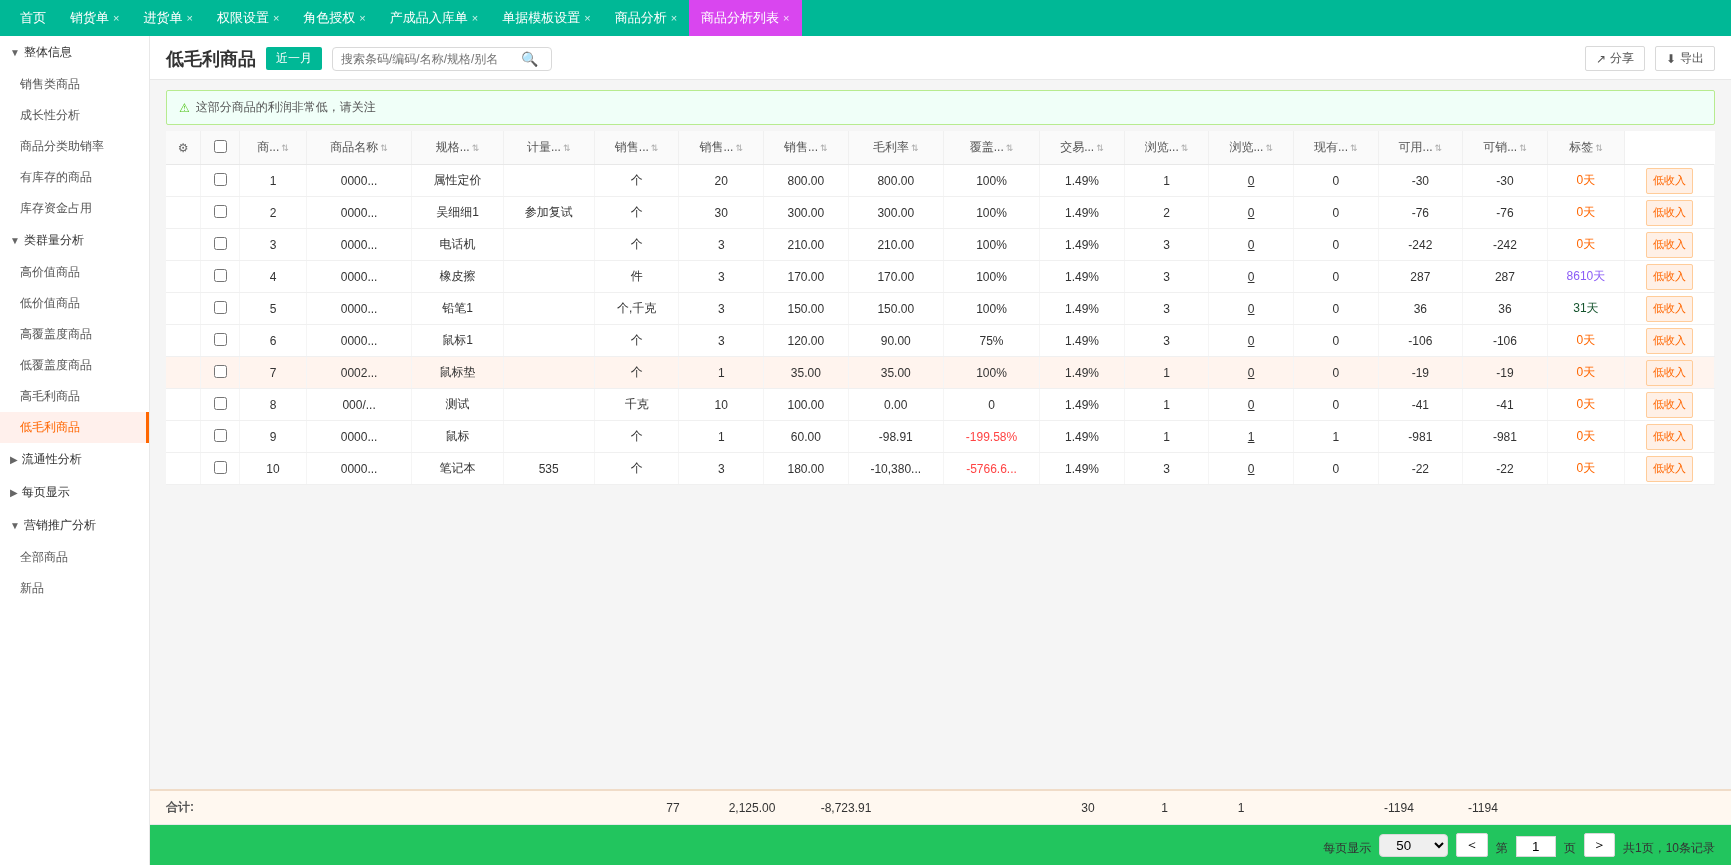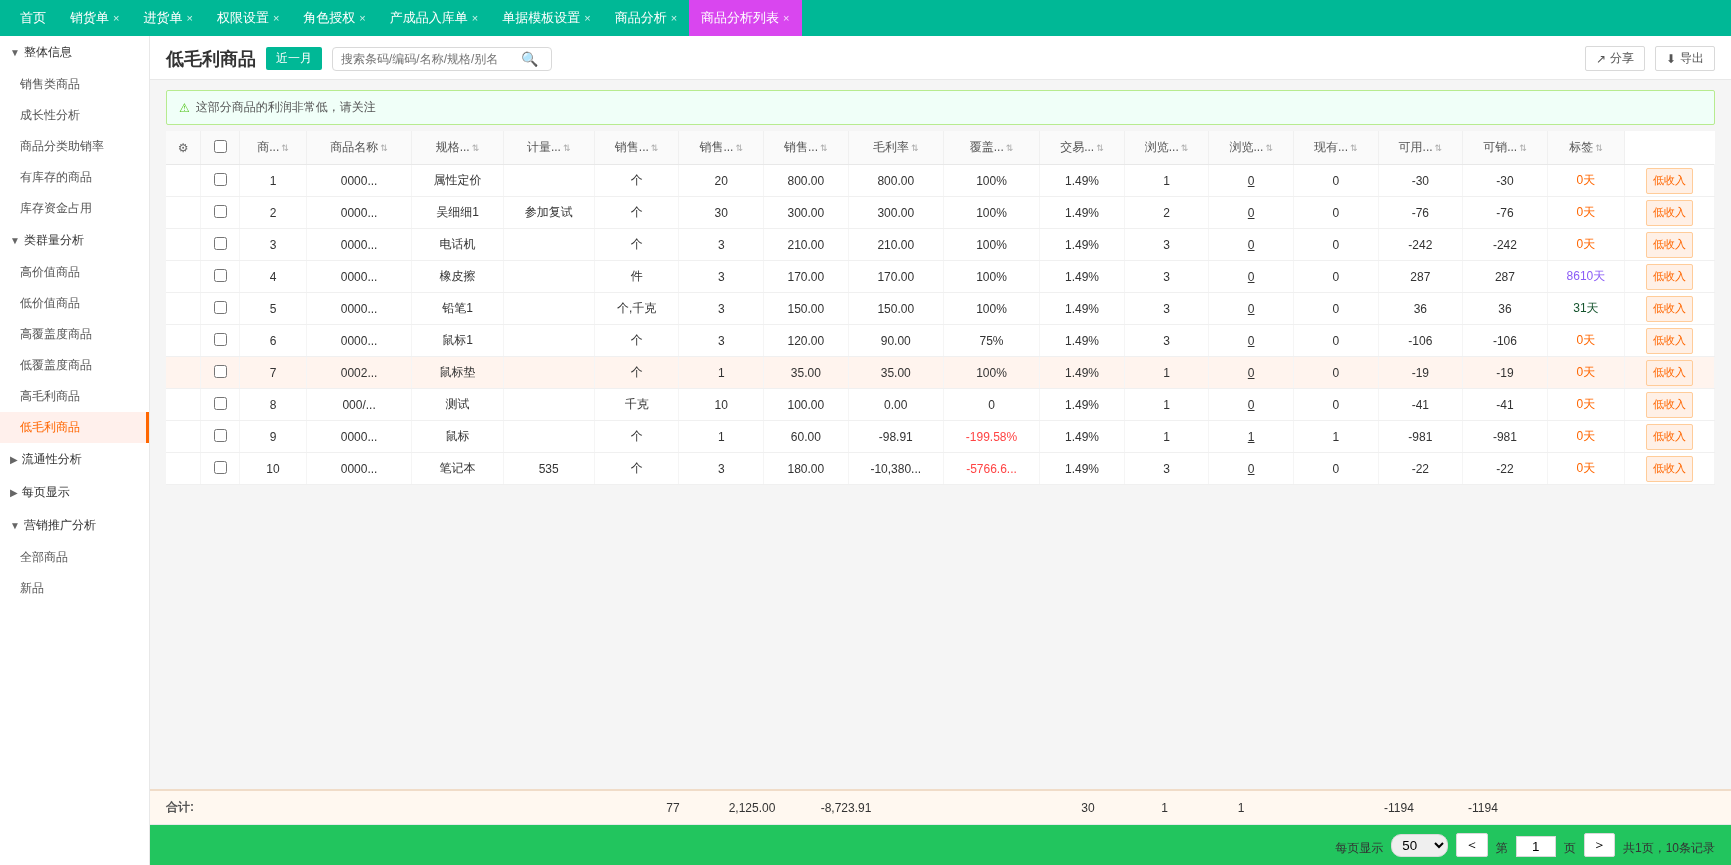--- a/index.html
+++ b/index.html
@@ -50,21 +50,21 @@
     .settings-icon { cursor: pointer; color: #666; }
     .sort-arrows { font-size: 9px; color: #aaa; margin-left: 2px; }
 
     
     .table-footer { background: #fff8f0; border-top: 2px solid #f0dcc8; padding: 8px 16px; display: flex; align-items: center; }
     .footer-label { font-weight: bold; color: #555; margin-right: 20px; }
     .footer-cells { display: flex; gap: 14px; flex: 1; }
 
     
     .pagination-bar { display: flex; align-items: flex-end; justify-content: flex-end; padding: 8px 16px; background: #22c55e; border-top: 1px solid #e8e8e8; gap: 8px; font-size: 12px; }
-    .page-size-select { border: 1px solid #d9d9d9; padding: 2px 6px; border-radius: 10px; }
+    .page-size-select { border: 1px solid #d9d9d9; padding: 2px 12px; border-radius: 4px; }
     .page-nav-btn { border: 1px solid #d9d9d9; padding: 2px 8px; border-radius: 2px; cursor: pointer; background: #fff; }
   </style>
 </head>
 <body>
 
 <div class="top-nav">
   <div class="nav-item">首页</div>
   <div class="nav-item">
     <span>销货单</span>
     <span class="close-x">×</span>

